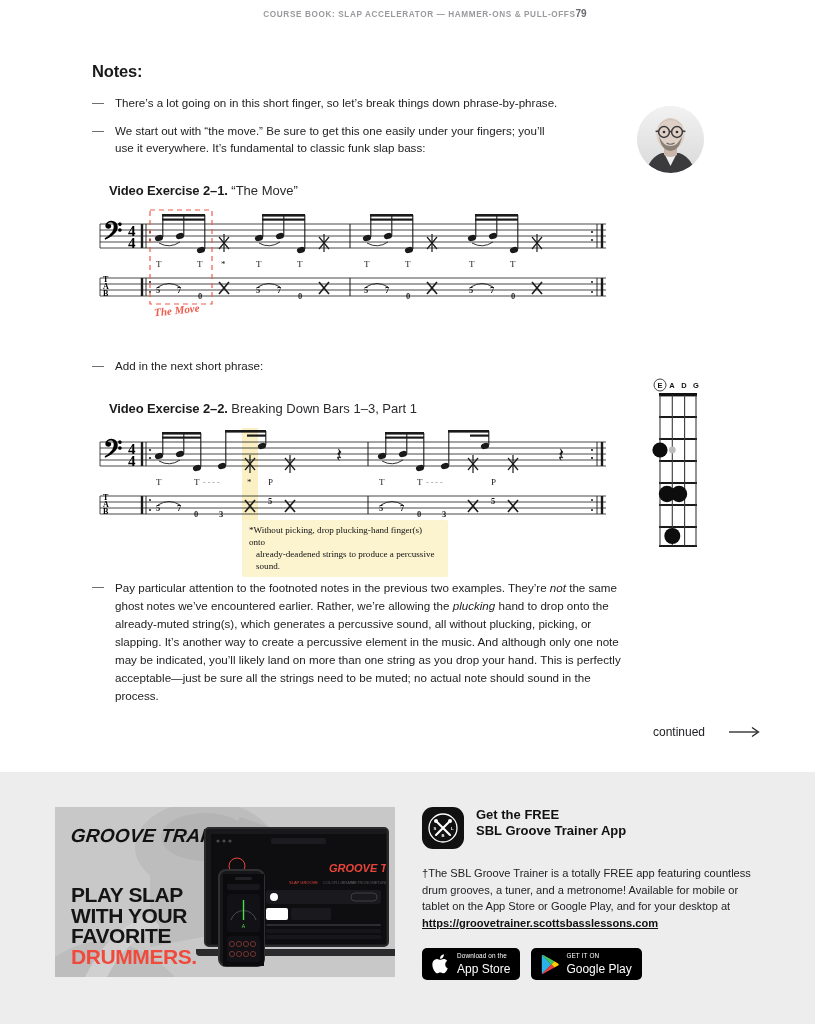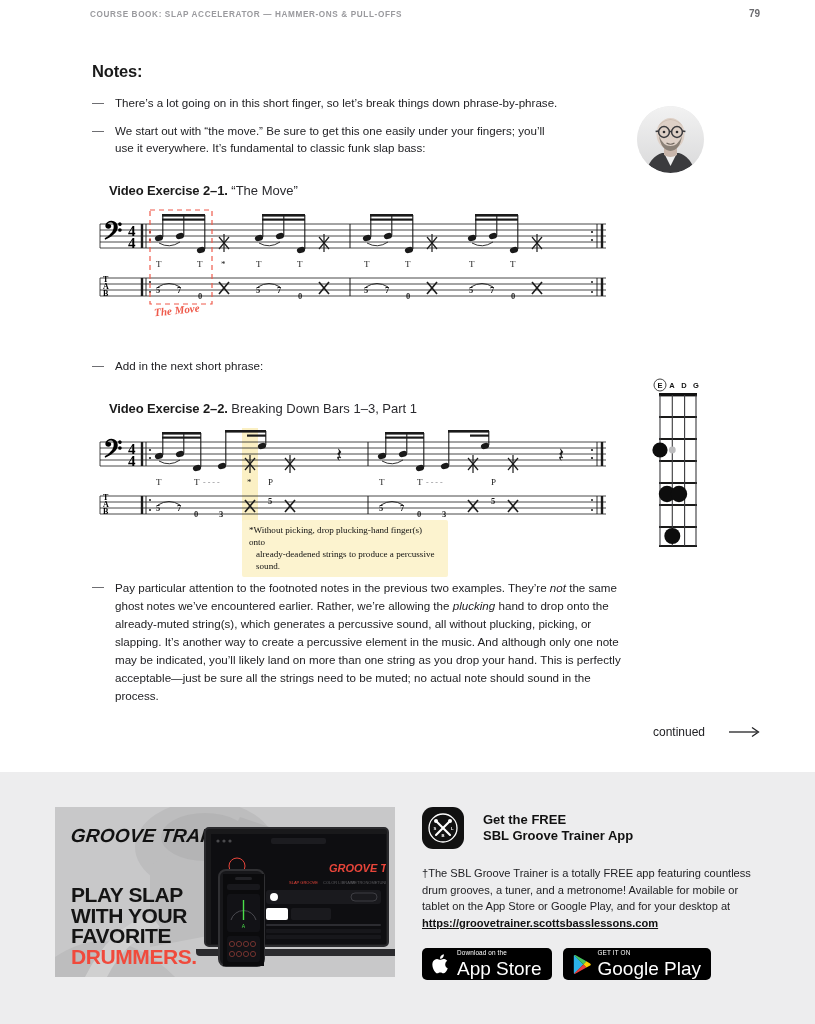--- a/index.html
+++ b/index.html
@@ -8,21 +8,21 @@
     background: #ffffff;
     font-family: "Liberation Sans", sans-serif;
     color: #1a1a1a;
     overflow: hidden;
   }
   .page { position: relative; width: 815px; height: 1024px; background: #fff; }
 
   
   .runhead {
     position: absolute; left: 90px; top: 8px; width: 670px;
-    display: flex; justify-content: space-between; align-items: baseline;
+    display: flex; justify-content: center; align-items: baseline;
   }
   .runhead-title {
     font-size: 8.2px; font-weight: 700; letter-spacing: .075em;
     color: #9a9a9e; text-transform: uppercase;
   }
   .runhead-page { font-size: 10px; font-weight: 700; color: #6a6a6e; }
 
   
   .body-col { position: absolute; left: 92px; top: 62px; width: 540px; }
 
@@ -86,35 +86,35 @@
   }
   .promo .device-lap .scr { position:absolute; inset:5px; background:#0d0d0f; border-radius:2px; }
   .promo .lap-base { position:absolute; right:-4px; top:142px; width:203px; height:7px; background:#2b2b2e; border-radius:0 0 4px 4px; }
   .promo .device-phone {
     position:absolute; left: 163px; top: 62px; width: 47px; height: 98px;
     background: #17171a; border-radius: 8px; border: 2px solid #303033;
   }
   .promo .device-phone .scr { position:absolute; inset:3px; background:#0c0c0e; border-radius:5px; }
 
   .appblock { position: absolute; left: 422px; top: 35px; width: 345px; }
-  .appblock .head-row { display:flex; align-items:center; gap: 19px; }
+  .appblock .head-row { display:flex; gap: 12px; }
   .appicon {
     width: 42px; height: 42px; border-radius: 11px; background: #111;
     display:flex; align-items:center; justify-content:center; flex:0 0 42px;
   }
   .appblock .head-txt { font-size: 13px; font-weight: 700; line-height: 1.25; color: #111; }
   .appblock .blurb { margin-top: 16px; font-size: 11.1px; line-height: 1.5; color: #1d1d20; }
   .appblock .blurb a { color:#111; font-weight:700; text-decoration: underline; }
   .badges { position:absolute; left: 422px; top: 948px; display:flex; gap: 11px; }
   .badge {
     height: 32px; background:#000; border-radius: 5px; display:flex; align-items:center;
     gap: 6px; padding: 0 10px; color:#fff;
   }
   .badge .b-sm { font-size: 6.4px; line-height:1; letter-spacing:.02em; }
-  .badge .b-lg { font-size: 19px; font-weight: 500; line-height:1; margin-top:1px; }
+  .badge .b-lg { font-size: 12px; font-weight: 500; line-height:1; margin-top:1px; }
   .badge .b-txt { display:flex; flex-direction:column; justify-content:center; gap:2px; }
 
   
   .notation { position: relative; margin-top: 4px; }
   .callout {
     position: absolute; font-family: "Liberation Serif", serif;
     font-size: 9.1px; line-height: 1.32; color: #111;
     background: #fcf3cf; padding: 4px 8px 5px 7px; border-radius: 2px;
   }
   .themove {

